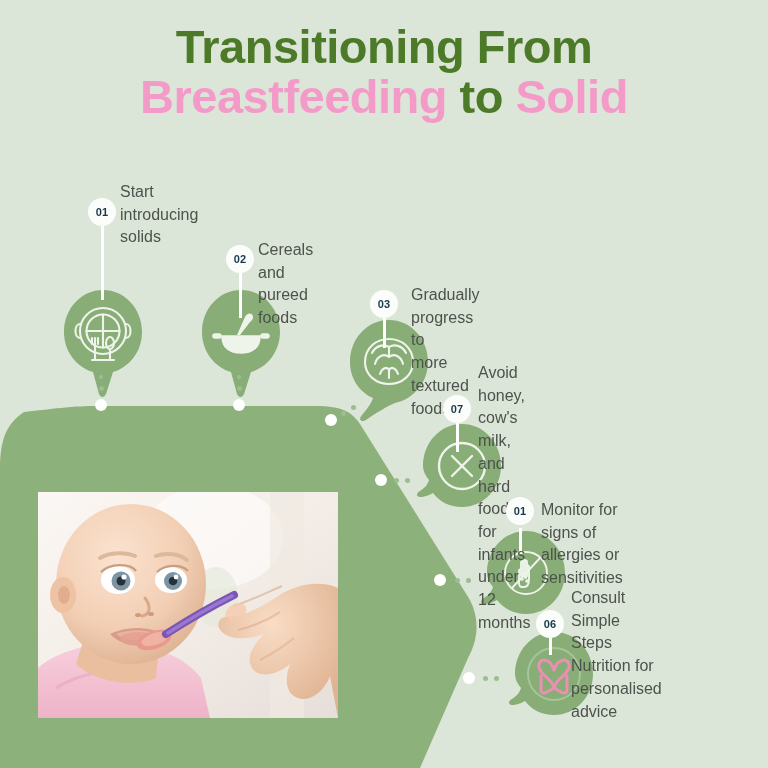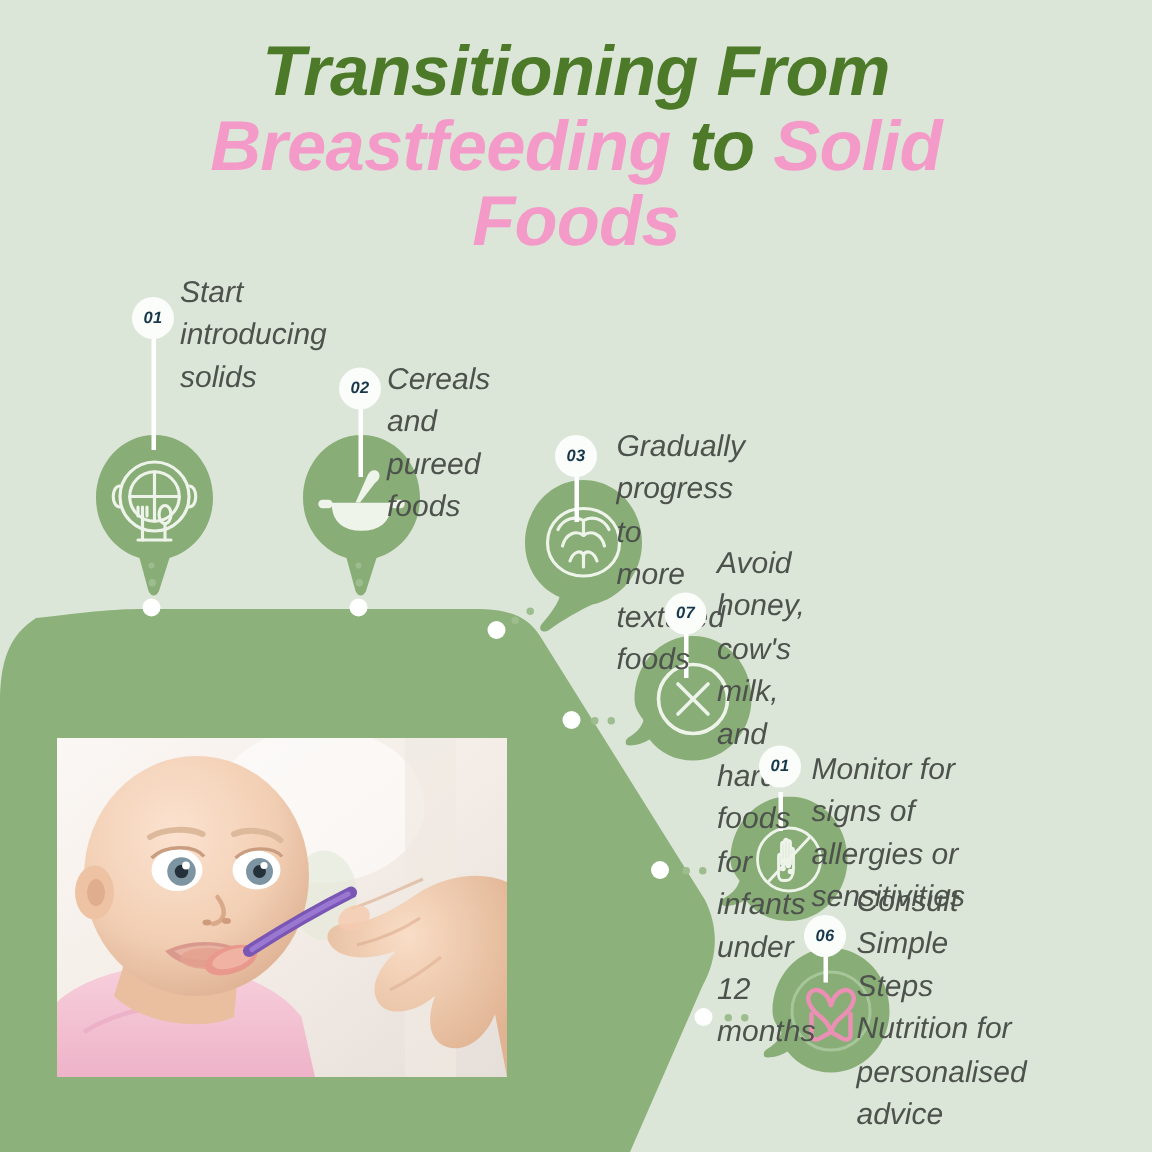--- a/index.html
+++ b/index.html
@@ -12,21 +12,20 @@
     background: #dce6d8;
     font-family: "Liberation Sans", sans-serif;
     overflow: hidden;
   }
   #infographic {
     position: relative;
     width: 768px;
     height: 768px;
     background: #dce6d8;
     overflow: hidden;
-    font-style: italic;
   }
 
   
   .blob-layer {
     position: absolute;
     left: 0; top: 0;
     width: 768px; height: 768px;
     pointer-events: none;
   }
 
@@ -70,21 +69,21 @@
   }
   .stem {
     position: absolute;
     width: 3px;
     background: #ffffff;
     z-index: 2;
   }
   .caption {
     position: absolute;
     color: #4d524d;
-    font-size: 20px;
+    font-size: 16px;
     line-height: 1.42;
     z-index: 5;
     white-space: pre-line;
   }
 
   
   .trail {
     position: absolute;
     z-index: 3;
   }
@@ -125,21 +124,20 @@
              C 342,406 352,412 360,424
              L 470,600
              C 480,620 478,640 468,658
              L 420,768
              L 0,768 Z" fill="#8cb17b"></path>
   </svg>
 
   <div class="title-block">
     <span class="title-line t-green">Transitioning  From</span>
     <span class="title-line"><span class="t-pink">Breastfeeding </span><span class="t-green">to </span><span class="t-pink">Solid</span></span>
-    <span class="title-line t-pink">Foods</span>
   </div>
 
   <div class="step">
     <div class="stem" style="left:101px; top:214px; height:86px;"></div>
     <div class="badge" style="left:88px; top:198px;text-align:right;">01</div>
     <div class="caption" style="left:120px; top:181px;">Start
 introducing
 solids</div>
 
     <svg style="position:absolute; left:62px; top:290px;" width="82" height="108" viewBox="0 0 82 108">

